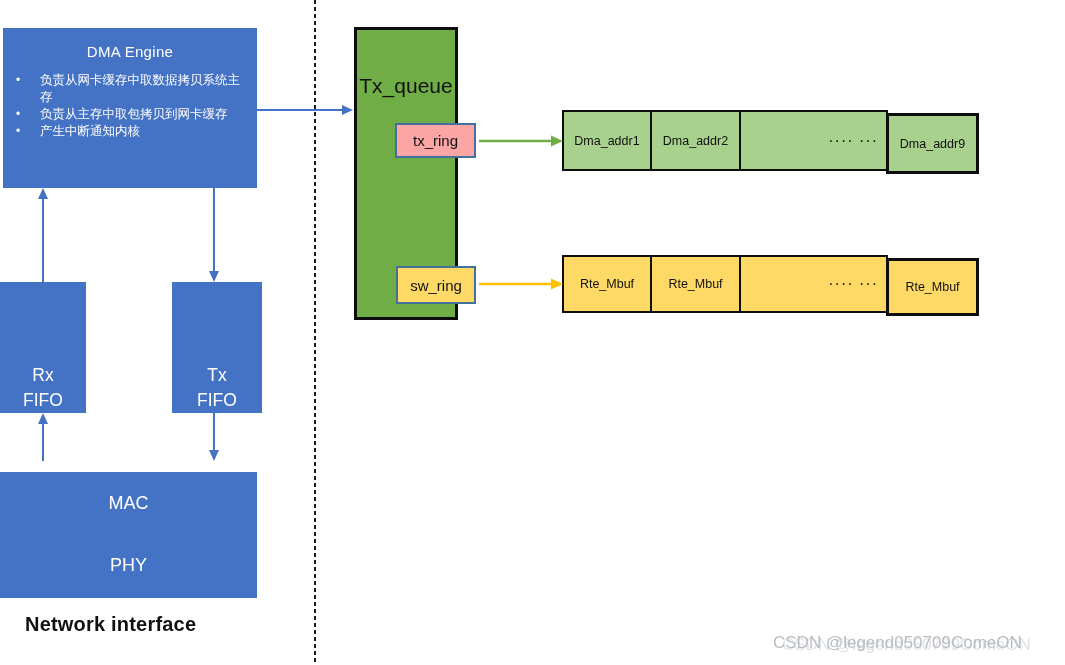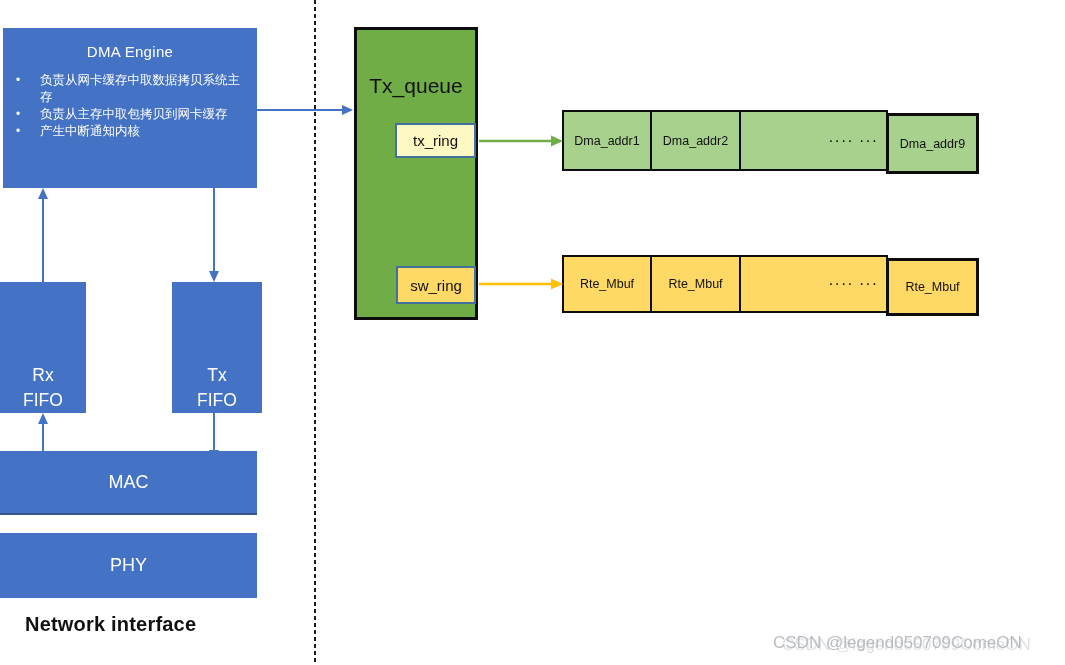--- a/index.html
+++ b/index.html
@@ -58,54 +58,54 @@
     flex-direction: column;
     align-items: center;
     justify-content: flex-end;
     font-size: 17.5px;
     line-height: 25px;
   }
   .rx-fifo { left: 0; top: 282px; width: 86px; height: 131px; }
   .tx-fifo { left: 172px; top: 282px; width: 90px; height: 131px; }
 
   .mac {
-    left: 0; top: 451px; width: 257px; height: 64px;
+    left: 0; top: 472px; width: 257px; height: 64px;
     display: flex; align-items: center; justify-content: center;
     font-size: 18px;
     border-bottom: 2px solid #35548F;
   }
   .phy {
     left: 0; top: 525px; width: 257px; height: 65px;
     display: flex; align-items: center; justify-content: center;
     font-size: 18px;
     margin-top: 8px;
   }
 
   .tx-queue {
     position: absolute;
-    left: 354px; top: 27px; width: 124px; height: 293px;
+    left: 354px; top: 27px; width: 104px; height: 293px;
     background: #70AD47;
     border: 3px solid #0d0d0d;
   }
   .tx-queue-title {
     position: absolute;
     left: 0; right: 0; top: 44px;
     text-align: center;
     font-size: 21px;
     color: #111111;
   }
 
   .ring-tag {
     position: absolute;
     display: flex; align-items: center; justify-content: center;
     font-size: 15px;
     color: #111111;
     border: 2px solid #41719C;
   }
-  .tx-ring { left: 395px; top: 123px; width: 81px; height: 35px; background: #fef9c3; }
+  .tx-ring { left: 395px; top: 123px; width: 81px; height: 35px; background: #fca5a5; }
   .sw-ring { left: 396px; top: 266px; width: 80px; height: 38px; background: #FFD966; }
 
   .mem-row {
     position: absolute;
     display: flex;
     align-items: flex-start;
   }
   .dma-row { left: 562px; top: 110px; }
   .mbuf-row { left: 562px; top: 255px; border-radius: 12px; }
   .cell {

